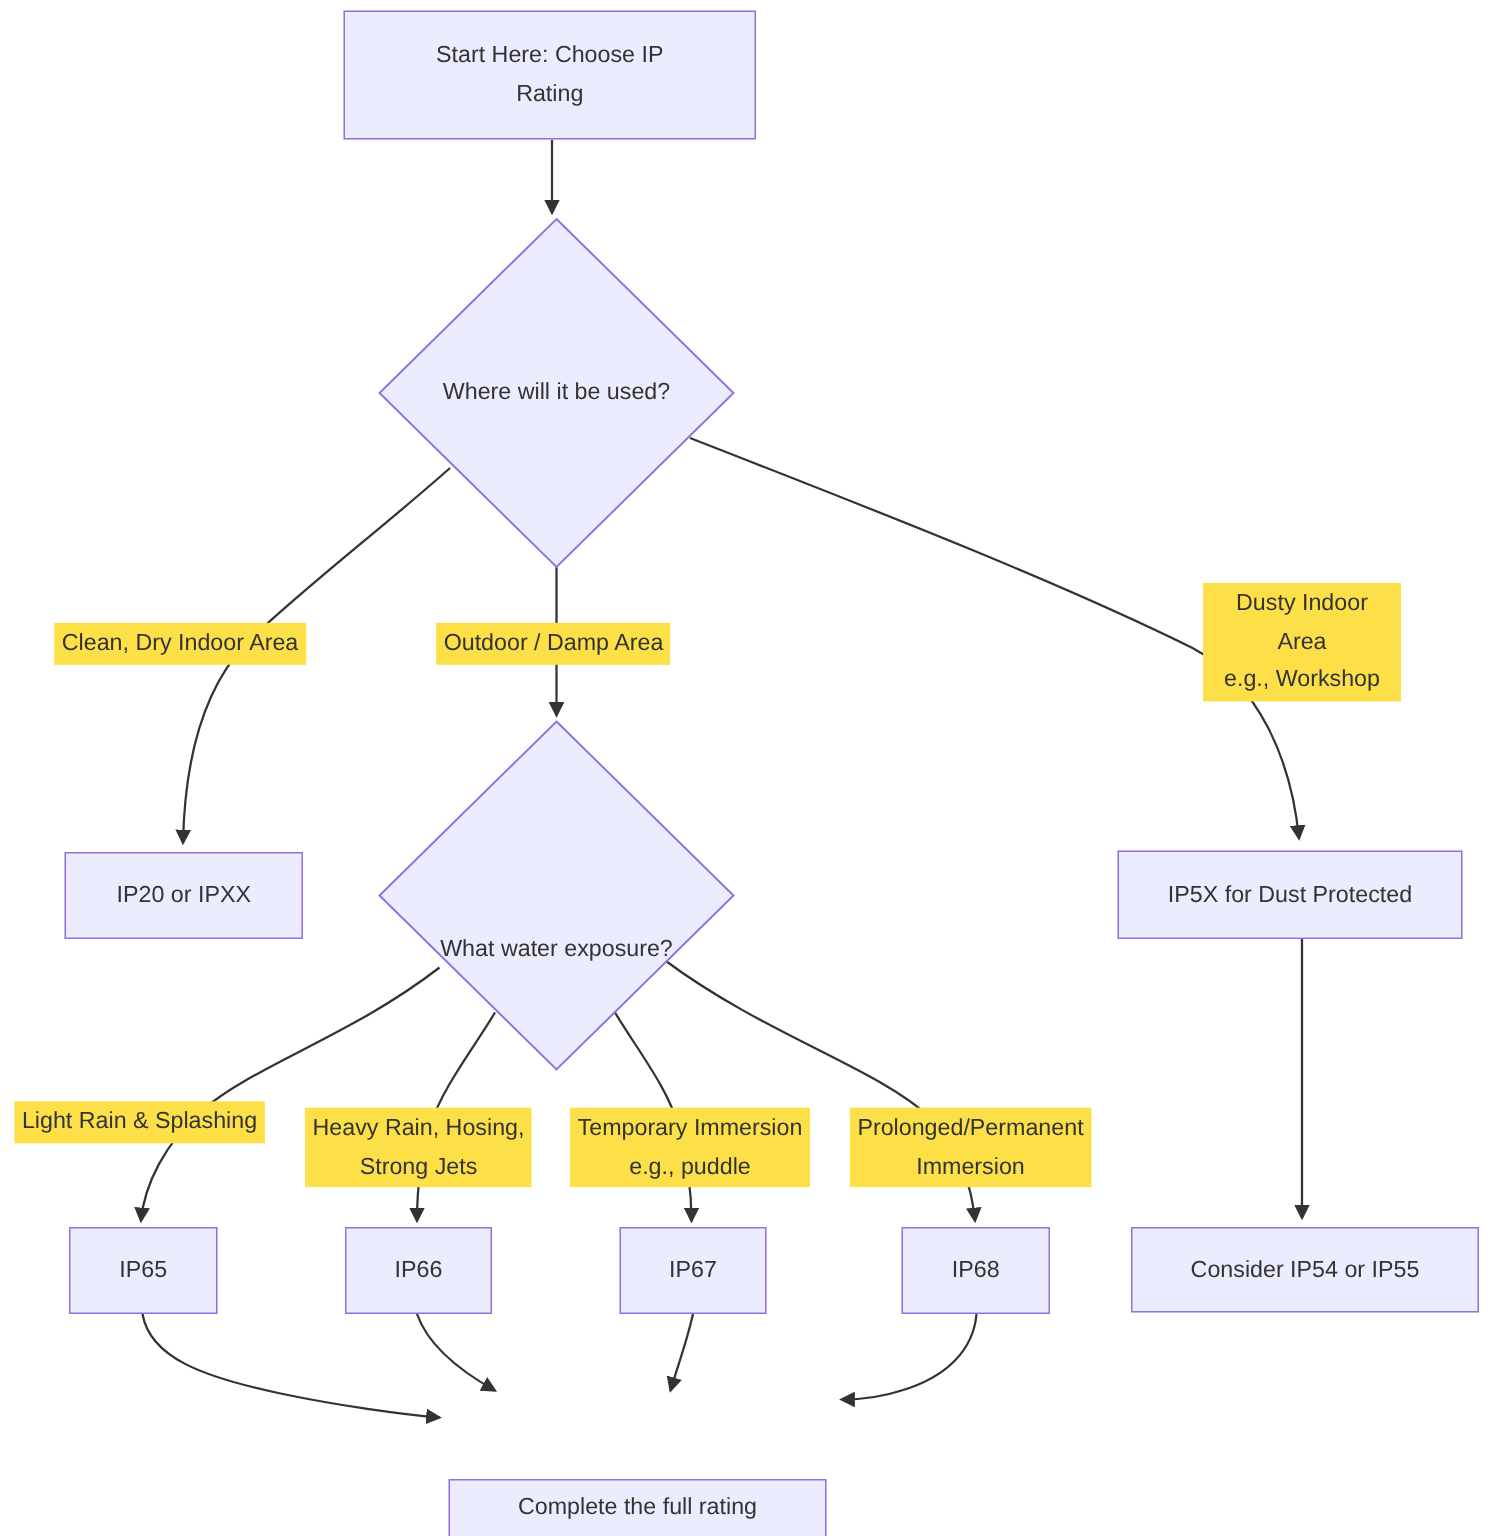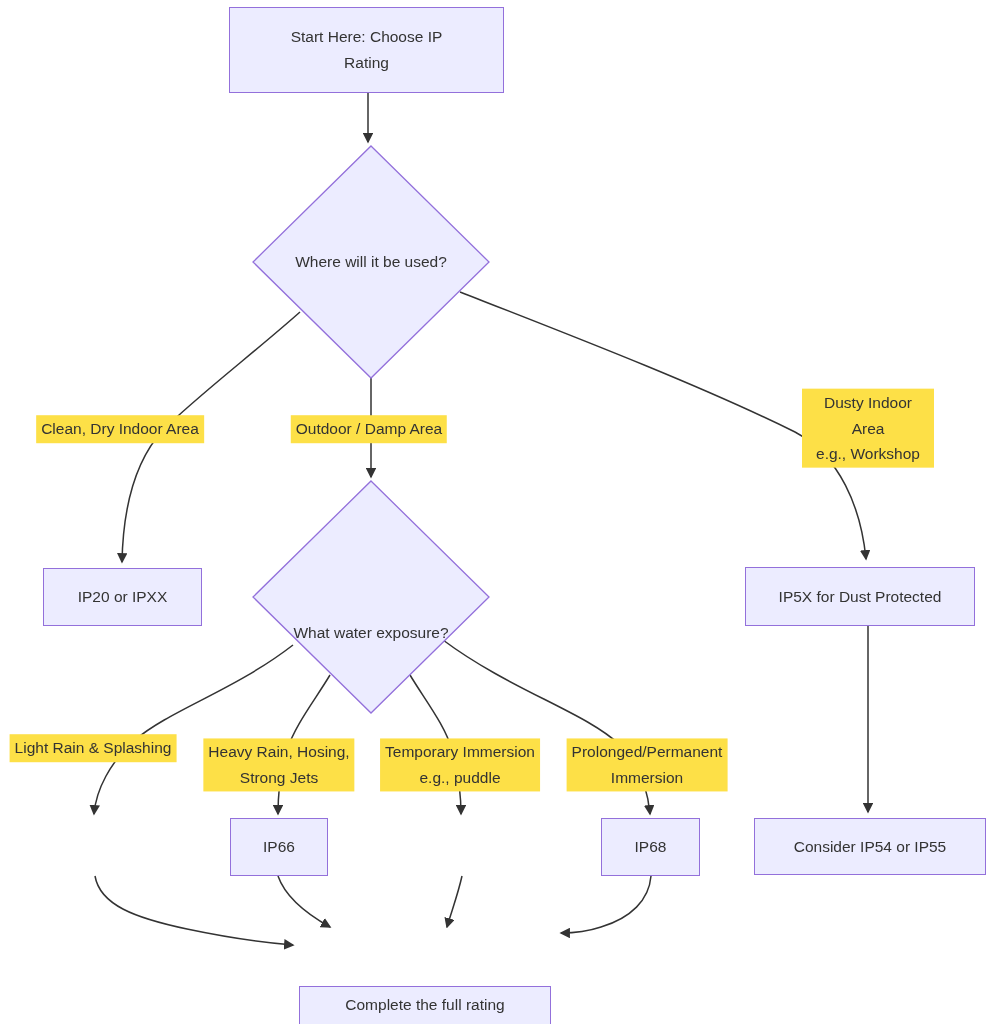--- a/index.html
+++ b/index.html
@@ -88,21 +88,23 @@
     <path class="edge" marker-end="url(#arrow)" d="M868,626 L868,812"></path>
 
     <polygon class="diamond" points="371,146 489,262 371,378 253,262"></polygon>
     <polygon class="diamond" points="371,481 489,597 371,713 253,597"></polygon>
   </svg>
 
   <div class="node rect n-start">Start Here: Choose IP
 Rating</div>
   <div class="node rect n-ip20">IP20 or IPXX</div>
   <div class="node rect n-ip5x">IP5X for Dust Protected</div>
+  <div class="node rect n-ip65">IP65</div>
   <div class="node rect n-ip66">IP66</div>
+  <div class="node rect n-ip67">IP67</div>
   <div class="node rect n-ip68">IP68</div>
   <div class="node rect n-consider">Consider IP54 or IP55</div>
   <div class="node rect n-complete">Complete the full rating
 e.g., IP65</div>
 
   <div class="dtext t-where">Where will it be used?</div>
   <div class="dtext t-water">What water exposure?</div>
 
   <div class="edge-label l-clean">Clean, Dry Indoor Area</div>
   <div class="edge-label l-outdoor">Outdoor / Damp Area</div>

